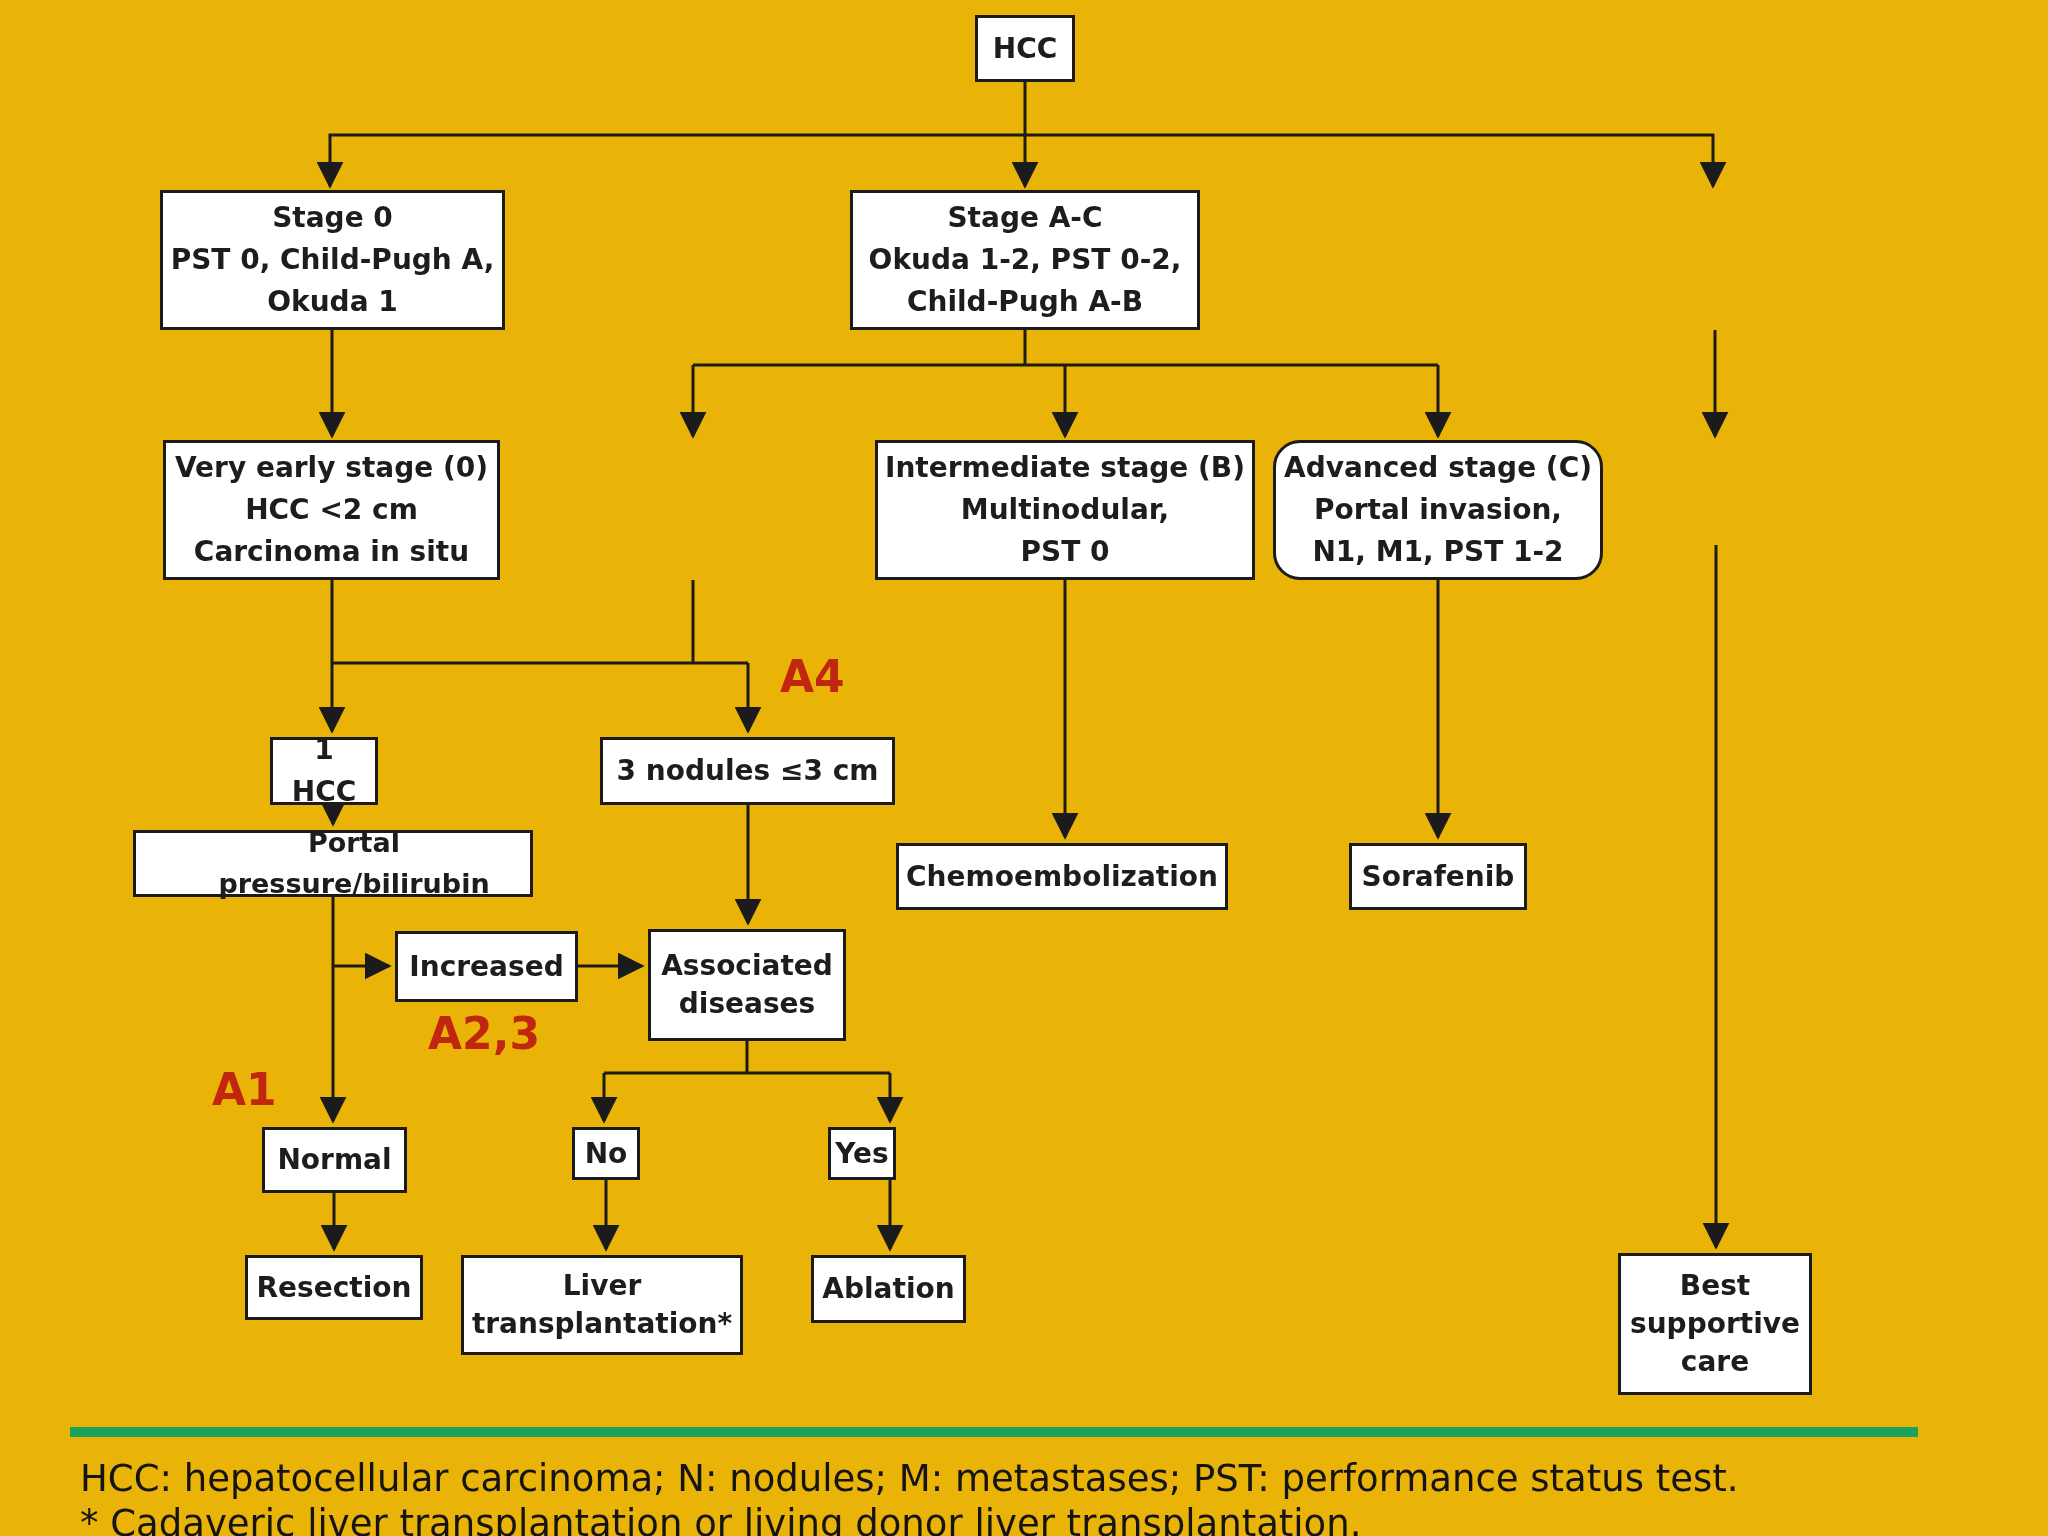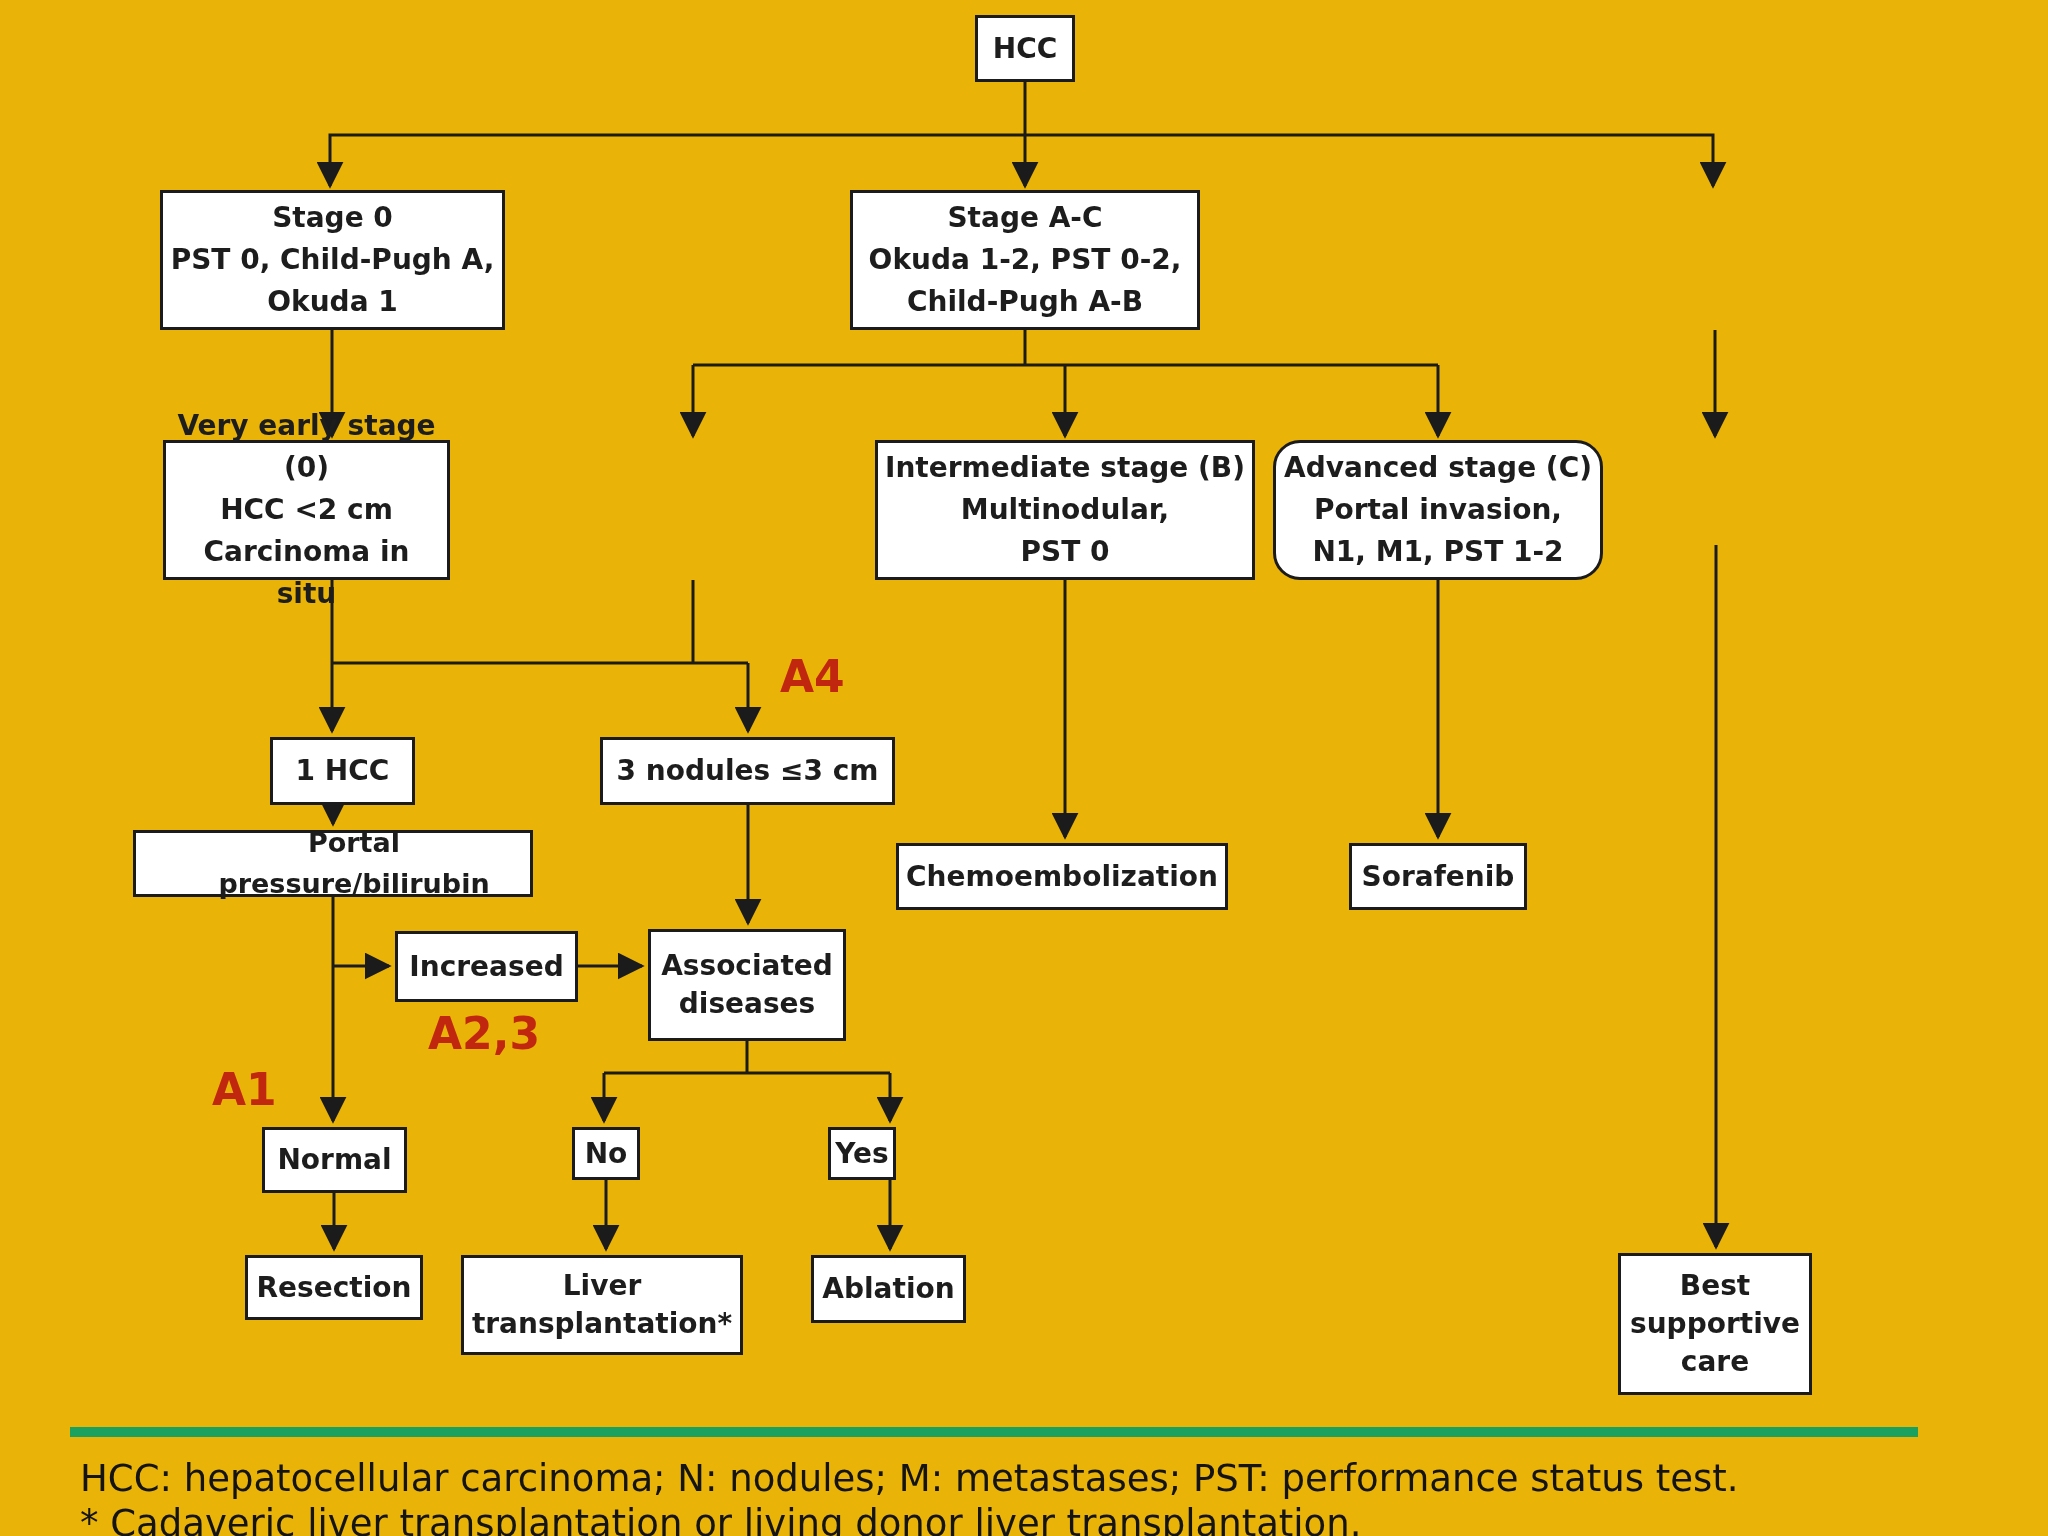--- a/index.html
+++ b/index.html
@@ -111,31 +111,31 @@
 
   <div class="node" style="left:975px;top:15px;width:100px;height:67px;">HCC</div>
 
   <div class="node" style="left:160px;top:190px;width:345px;height:140px;">Stage 0
 PST 0, Child-Pugh A,
 Okuda 1</div>
   <div class="node" style="left:850px;top:190px;width:350px;height:140px;">Stage A-C
 Okuda 1-2, PST 0-2,
 Child-Pugh A-B</div>
 
-  <div class="node" style="left:163px;top:440px;width:287px;height:140px;">Very early stage (0)
+  <div class="node" style="left:163px;top:440px;width:337px;height:140px;">Very early stage (0)
 HCC &lt;2 cm
 Carcinoma in situ</div>
   <div class="node" style="left:875px;top:440px;width:380px;height:140px;">Intermediate stage (B)
 Multinodular,
 PST 0</div>
   <div class="node" style="left:1273px;top:440px;width:330px;height:140px;border-radius:27px;">Advanced stage (C)
 Portal invasion,
 N1, M1, PST 1-2</div>
 
-  <div class="node" style="left:270px;top:737px;width:145px;height:68px;">1 HCC</div>
+  <div class="node" style="left:270px;top:737px;width:108px;height:68px;">1 HCC</div>
   <div class="node" style="left:600px;top:737px;width:295px;height:68px;">3 nodules ≤3 cm</div>
 
   <div class="node" style="left:133px;top:830px;width:400px;height:67px;font-size:27px;padding-left:48px;">Portal pressure/bilirubin</div>
 
   <div class="node" style="left:395px;top:931px;width:183px;height:71px;">Increased</div>
   <div class="node" style="left:648px;top:929px;width:198px;height:112px;line-height:1.35;">Associated
 diseases</div>
 
   <div class="node" style="left:262px;top:1127px;width:145px;height:66px;">Normal</div>
   <div class="node" style="left:572px;top:1127px;width:68px;height:53px;">No</div>

